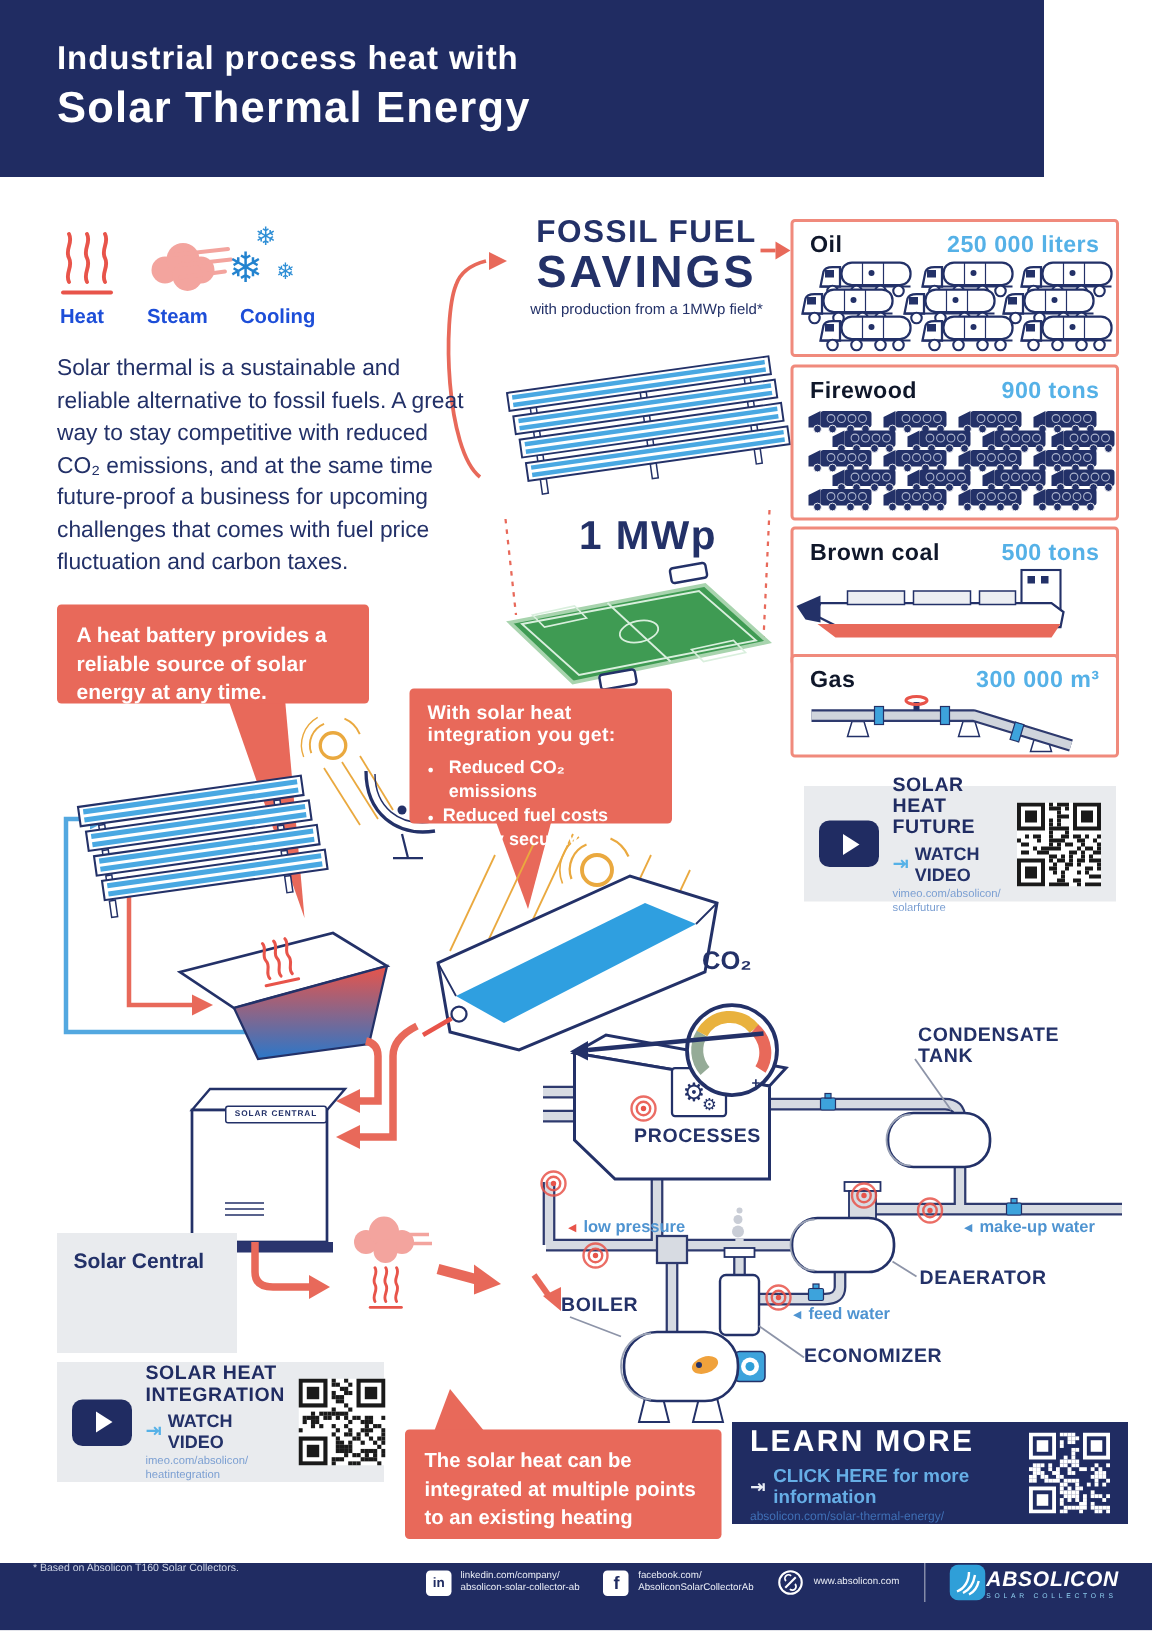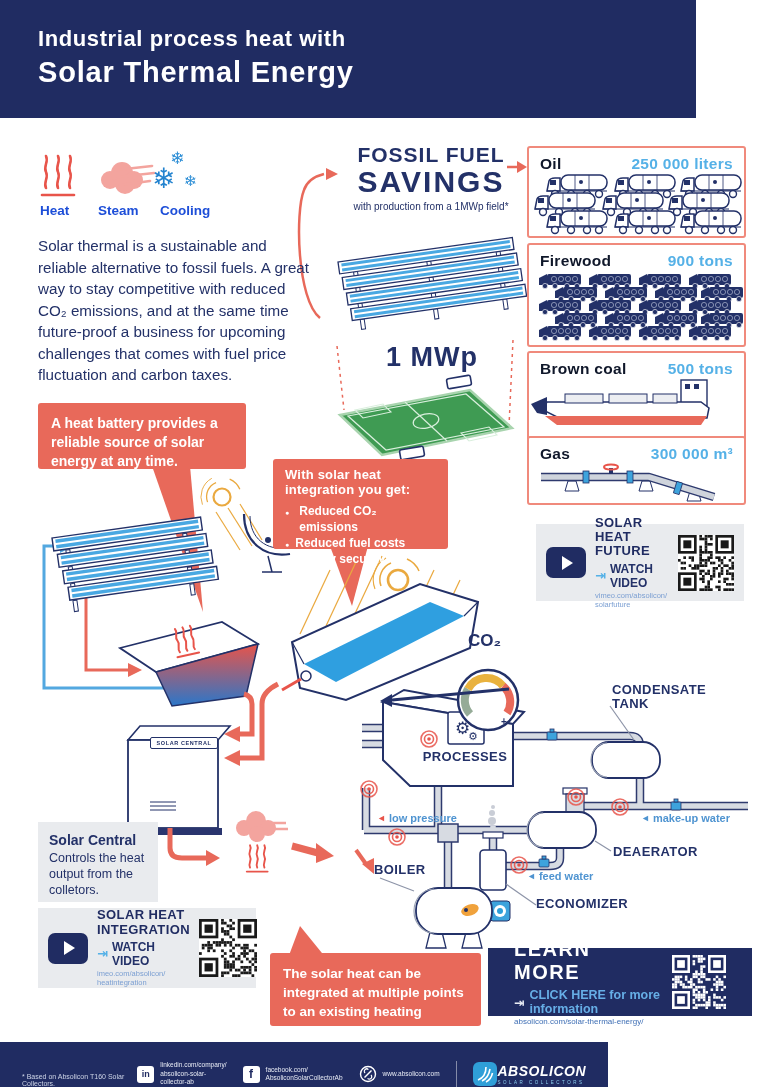--- a/index.html
+++ b/index.html
@@ -32,27 +32,27 @@
   .vcta .ar{color:#55b1e7;font-weight:bold;font-size:13px}
   .vurl{font-size:7.5px;color:#7b9fd2;line-height:1.25;margin-top:1px}
   .qr{flex:none}
   
   .plab{font-size:13px;font-weight:800;color:#233168;letter-spacing:.4px;line-height:1.05;z-index:4}
   .flow{display:flex;align-items:center;gap:3px;font-size:11px;font-weight:bold;color:#4f94d1;z-index:4}
   .flow .tri{font-size:9px;line-height:1}
   
   .gbox{background:#e9ebee;padding:10px 11px;box-sizing:border-box;z-index:2}
   
-  #learn{left:488px;top:948px;width:264px;height:68px;background:#202c62;display:flex;align-items:center;padding:8px 26px;box-sizing:border-box;gap:10px;z-index:3}
+  #learn{left:488px;top:948px;width:264px;height:68px;background:#202c62;display:flex;align-items:center;padding:8px 12px;box-sizing:border-box;gap:10px;z-index:3}
   #learn .lt{font-size:20px;font-weight:800;color:#fff;letter-spacing:1.5px}
   #learn .lcta{font-size:12.5px;font-weight:bold;color:#66aee6;display:flex;gap:5px;align-items:center;margin-top:4px}
   #learn .lcta .ar{color:#e9edf5}
   #learn .lurl{font-size:8px;color:#3f6fb5;margin-top:1px}
   
-  #ftr{left:0;top:1042px;width:608px;height:45px;background:#202c62;color:#fff;display:flex;align-items:flex-end;padding:0 22px;box-sizing:border-box}
+  #ftr{left:0;top:1042px;width:768px;height:45px;background:#202c62;color:#fff;display:flex;align-items:flex-start;padding:0 22px;box-sizing:border-box}
   #ftr .note{font-size:7px;color:#cdd4e6}
   .socq{display:flex;align-items:center;gap:6px}
   .soc{width:17px;height:17px;background:#fff;border-radius:3px;color:#202c62;font-weight:bold;display:flex;align-items:center;justify-content:center;flex:none}
   .soctxt{font-size:6.5px;line-height:1.3;color:#e8ecf5}
   #brand{display:flex;align-items:center;gap:1px}
   #brand .bn{font-size:14px;font-weight:800;font-style:italic;letter-spacing:.5px;color:#fff;line-height:1}
   #brand .bt{font-size:4.5px;letter-spacing:2.5px;color:#8fd0f0;margin-top:2px}
   svg{display:block}
 </style>
 </head>
@@ -706,21 +706,20 @@
         <rect x="16" y="2" width="3" height="3" fill="#1a1a1a"></rect>
         <rect x="0" y="14" width="7" height="7" fill="#1a1a1a"></rect>
         <rect x="1" y="15" width="5" height="5" fill="#ffffff"></rect>
         <rect x="2" y="16" width="3" height="3" fill="#1a1a1a"></rect>
       </svg>
   </div>
 
   <div class="abs" style="left:150px;top:737px;width:66px;height:10px;border:1px solid #233168;border-radius:2px;background:#fff;font-size:5.5px;font-weight:bold;letter-spacing:.6px;text-align:center;line-height:10px;z-index:2">SOLAR CENTRAL</div>
   <div class="abs gbox" style="left:38px;top:822px;width:120px;height:80px">
     <div style="font-size:14px;font-weight:800">Solar Central</div>
-    <div style="font-size:12.5px;line-height:1.28;margin-top:2px">Controls the heat output from the colletors.</div>
   </div>
 
   <div class="abs" style="left:468px;top:631px;font-size:17px;font-weight:800;z-index:4">CO₂</div>
   <div class="abs plab" style="left:413px;top:750px;width:104px;text-align:center">PROCESSES</div>
   <div class="abs plab" style="left:612px;top:683px">
     <span>CONDENSATE</span><br>
     <span>TANK</span>
   </div>
   <div class="abs plab" style="left:613px;top:845px">DEAERATOR</div>
   <div class="abs plab" style="left:374px;top:863px">BOILER</div>

